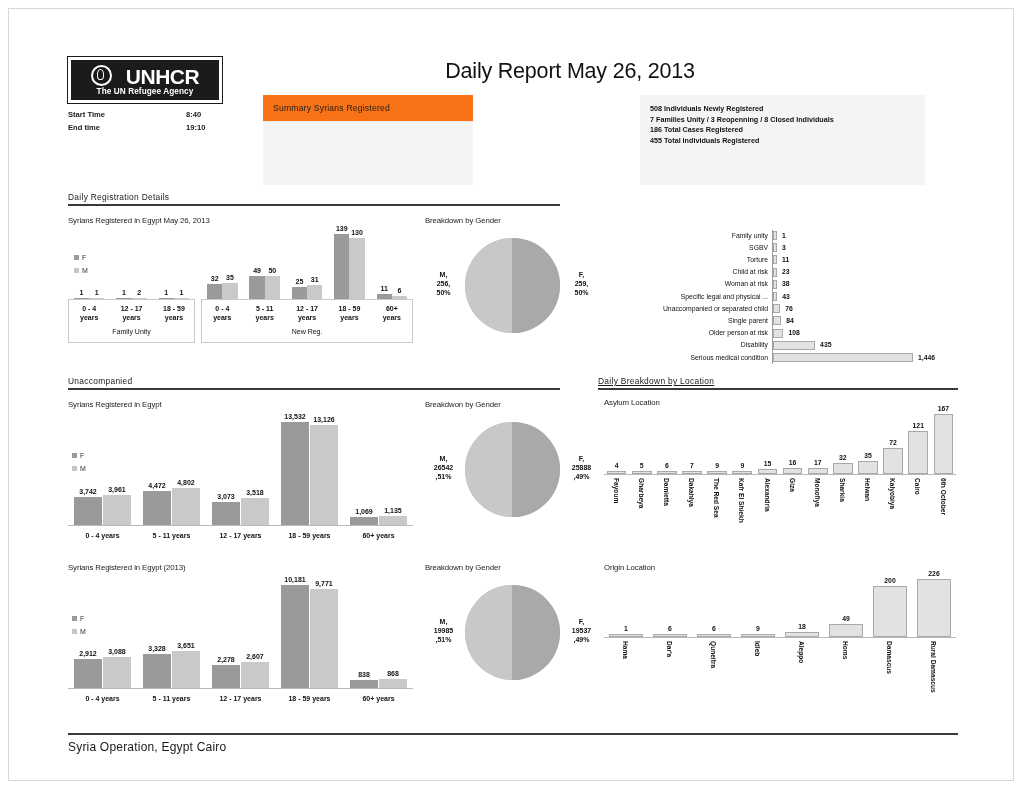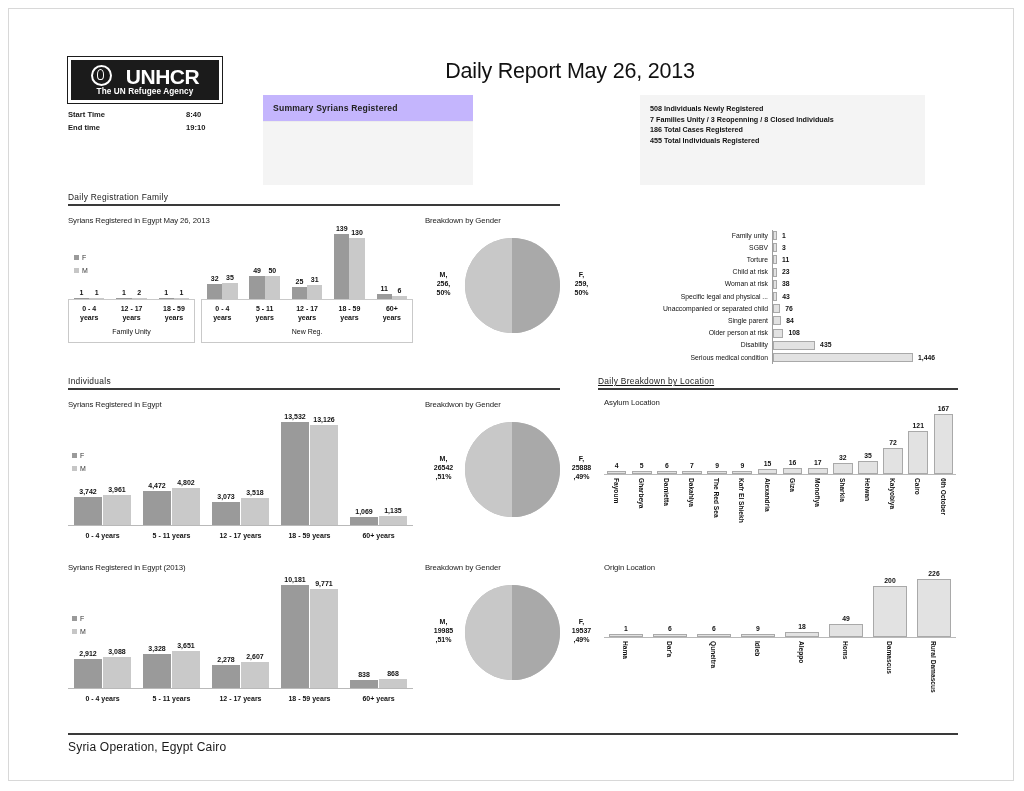--- a/index.html
+++ b/index.html
@@ -23,22 +23,22 @@
 
   .times{position:absolute;left:68px;top:110px;width:200px;font-size:7.6px;font-weight:bold;}
   .time-row{display:flex;margin-bottom:4px;}
   .time-label{width:118px;}
   .time-val{}
 
   .report-title{position:absolute;left:400px;top:59px;width:340px;text-align:center;
                 font-size:21.5px;font-weight:normal;color:#111;letter-spacing:-0.2px;}
 
   .summary-box{position:absolute;left:263px;top:95px;width:210px;height:90px;background:#f4f4f4;}
-  .summary-box .hdr{height:26px;background:#c4b5fd;border-bottom:1px solid #ececec;
-        display:flex;align-items:center;padding-left:10px;font-size:8.6px;font-weight:bold;letter-spacing:0.2px;color:#222;text-align:center;}
+  .summary-box .hdr{height:26px;background:#f97316;border-bottom:1px solid #ececec;
+        display:flex;align-items:center;padding-left:10px;font-size:8.6px;font-weight:normal;letter-spacing:0.2px;color:#222;text-align:center;}
   .summary-box .body{padding:17px 0 0 10px;font-size:7.2px;font-weight:bold;line-height:11px;color:#111;}
 
   .dsummary-box{position:absolute;left:640px;top:95px;width:285px;height:90px;background:#f4f4f4;}
   .dsummary-box .hdr{height:26px;background:#fbfbfb;border-bottom:1px solid #ececec;
         display:flex;align-items:center;padding-left:10px;font-size:8.6px;letter-spacing:0.2px;color:#222;}
   .dsummary-box .body{padding:9px 0 0 10px;font-size:7.2px;font-weight:bold;line-height:10.5px;color:#111;}
 
   
   .section-hd{position:absolute;font-size:8.4px;font-weight:normal;letter-spacing:0.3px;color:#1a1a1a;padding-bottom:3px;}
   .section-hd .rule{position:absolute;left:0;bottom:-1px;height:2px;background:#3a3a3a;}
@@ -115,27 +115,27 @@
   <div class="dsummary-box">
     <div class="body">
       <div>508 Individuals Newly Registered</div>
       <div>7 Families Unity / 3 Reopenning / 8 Closed Individuals</div>
       <div>186 Total Cases Registered</div>
       <div>455 Total Individuals Registered</div>
     </div>
   </div>
 
   <div class="section-hd" style="left:68px;top:192px;width:492px;">
-    <span>Daily Registration Family</span>
+    <span>Daily Registration Details</span>
     <span class="rule" style="width:492px;"></span>
   </div>
 
 
   <div class="section-hd" style="left:68px;top:376px;width:492px;">
-    <span>Individuals</span>
+    <span>Unaccompanied</span>
     <span class="rule" style="width:492px;"></span>
   </div>
 
   <div class="section-hd" style="left:598px;top:376px;width:360px;text-decoration:underline;">
     <span>Daily Breakdown by Location</span>
     <span class="rule" style="width:360px;"></span>
   </div>
 
   <div class="panel" style="left:68px;top:216px;width:345px;height:145px;">
       <div class="chart-title">Syrians Registered in Egypt May 26, 2013</div>

